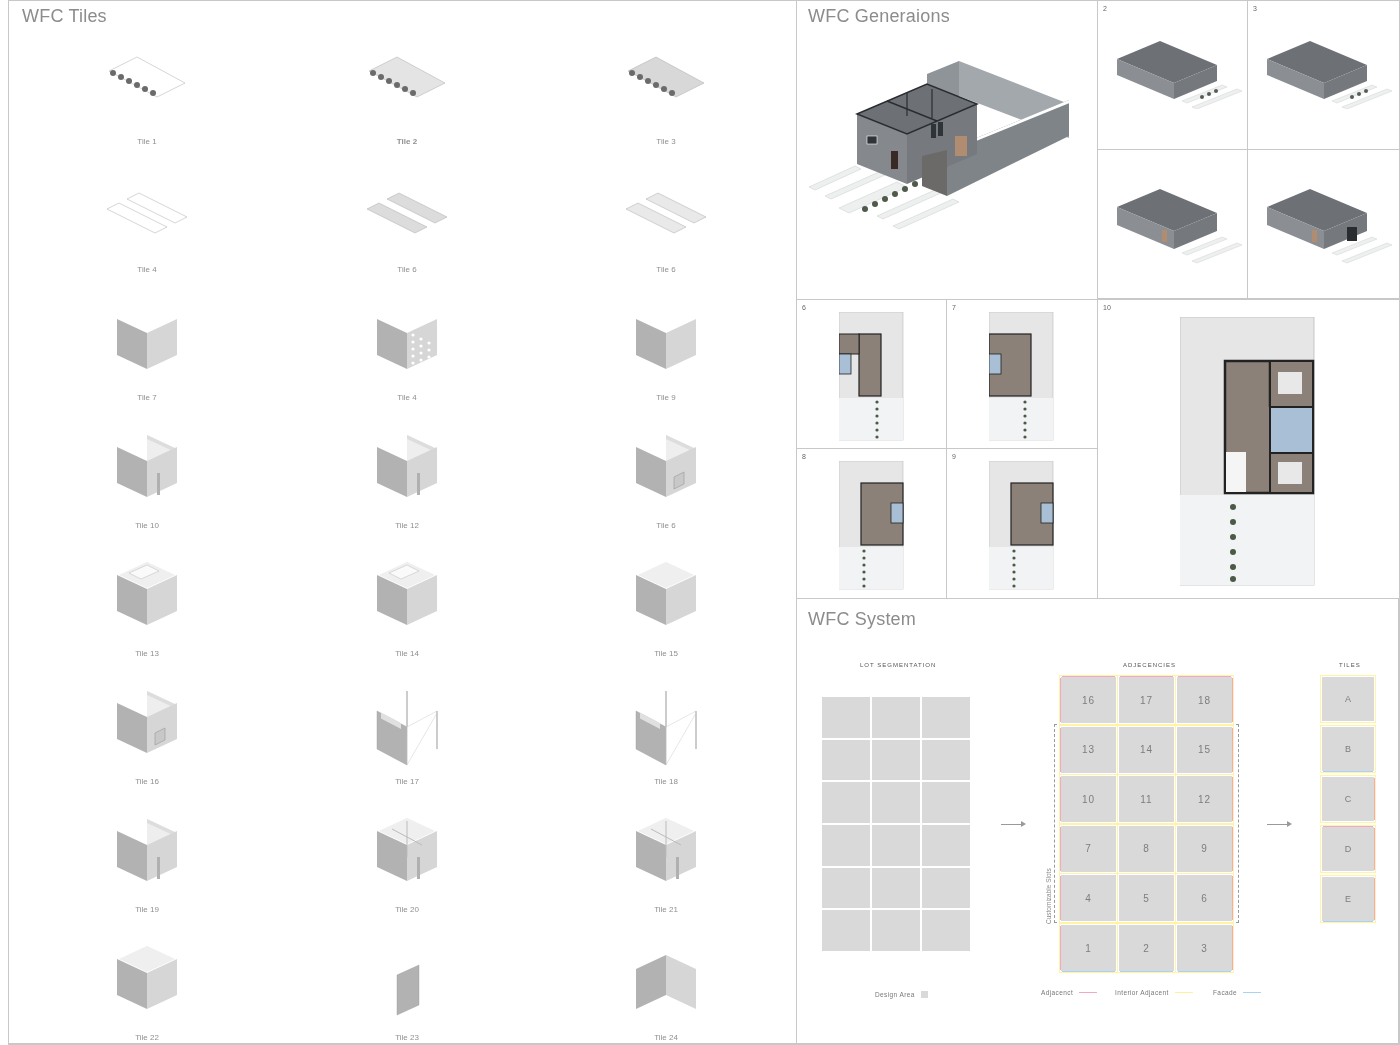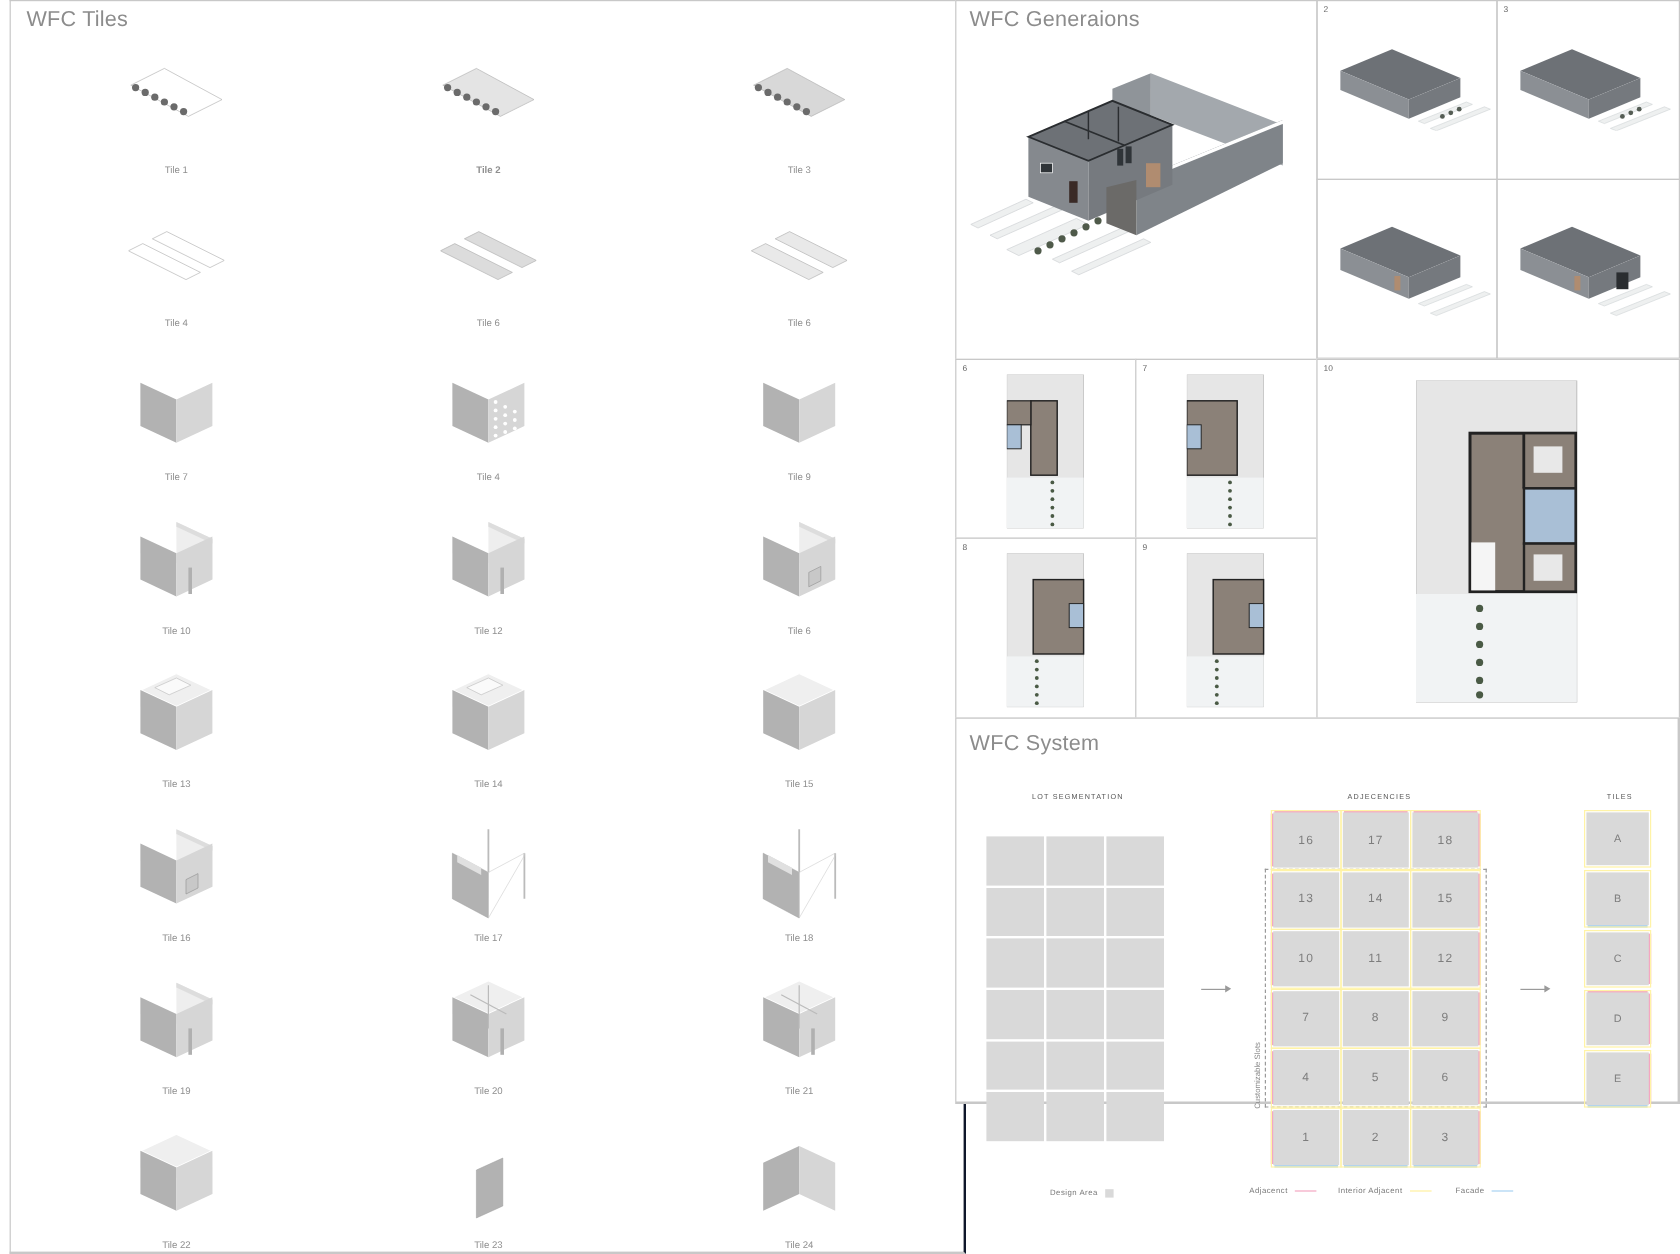--- a/index.html
+++ b/index.html
@@ -20,21 +20,21 @@
   #gen-main { left: 796px; top: 0; width: 302px; height: 300px; }
   #gen-main .panel-title { left: 11px; top: 5px; }
   .gen-thumb { position: absolute; width: 151px; height: 150px; border: 1px solid #c8c8c8; }
   .thumb-num { position: absolute; left: 5px; top: 4px; font-size: 7px; color: #666; }
   .gen-thumb svg, #gen-main svg { position: absolute; }
 
   .plan-cell { position: absolute; border: 1px solid #c8c8c8; background: #fff; }
   .plan-cell svg { position: absolute; }
 
   
-  #system-panel { left: 796px; top: 598px; width: 604px; height: 322px; border-bottom: 2px solid #c8c8c8; border-right: 2px solid #c8c8c8; text-align: center; }
+  #system-panel { left: 796px; top: 598px; width: 604px; height: 447px; border-bottom: 2px solid #c8c8c8; border-right: 2px solid #c8c8c8; text-align: center; }
   #system-panel .panel-title { left: 11px; top: 10px; }
   .sys-heading { position: absolute; font-size: 6px; letter-spacing: 1px; color: #555; text-transform: uppercase; }
   .lot-grid { position: absolute; left: 25px; top: 98px; width: 148px; height: 254px; display: grid; grid-template-columns: repeat(3, 1fr); grid-template-rows: repeat(6, 1fr); gap: 2px; }
   .lot-grid div { background: #d9d9d9; }
   .arrow { position: absolute; height: 1px; background: #9a9a9a; }
   .arrow::after { content: ""; position: absolute; right: -3px; top: -3px; border-left: 5px solid #9a9a9a; border-top: 3.5px solid transparent; border-bottom: 3.5px solid transparent; }
   .adj-cell { position: absolute; width: 55px; height: 46px; background: #d9d9d9; display: flex; align-items: center; justify-content: center; font-size: 10px; color: #7d7d7d; letter-spacing: 1px; outline: 1px solid #fff3a6; outline-offset: 1px; }
   .tile-box { position: absolute; width: 52px; height: 44px; background: #d9d9d9; display: flex; align-items: center; justify-content: center; font-size: 9px; color: #7d7d7d; outline: 1px solid #fff3a6; outline-offset: 1px; }
   .slots-box { position: absolute; border: 1px dashed #9a9a9a; }
   .slots-label { position: absolute; font-size: 6.5px; color: #8a8a8a; transform: rotate(-90deg); transform-origin: left top; white-space: nowrap; }

